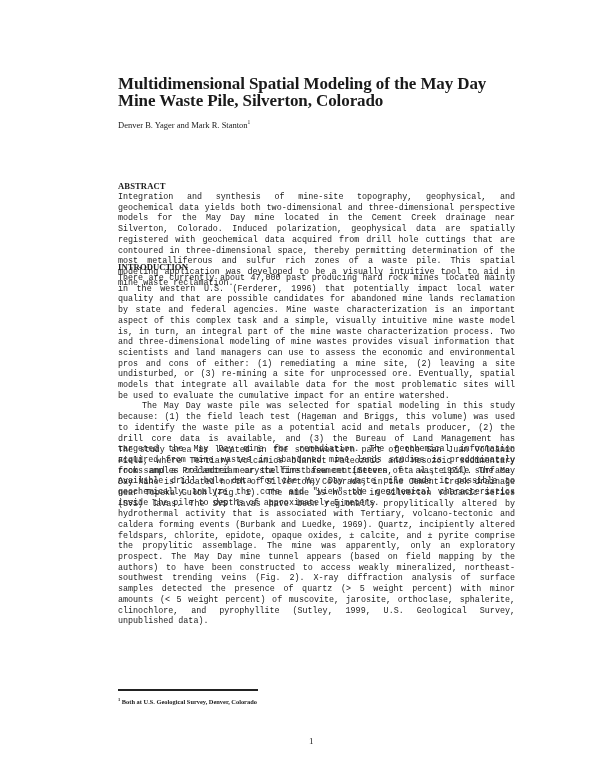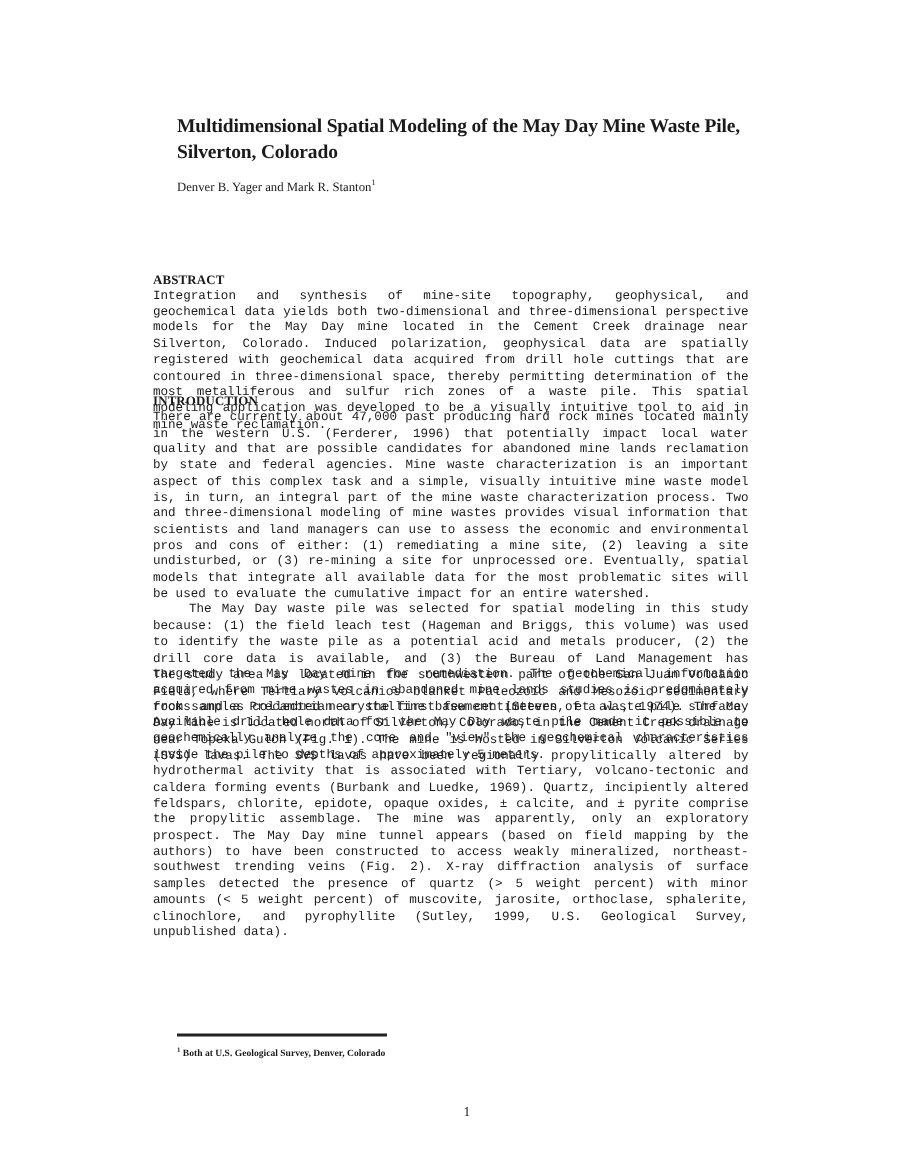--- a/index.html
+++ b/index.html
@@ -1,23 +1,23 @@
 <!DOCTYPE html>
 <html><head>
 <meta charset="utf-8">
 <style>
   html, body { margin:0; padding:0; background:#ffffff; }
   body { width:600px; height:776px; position:relative; overflow:hidden;
          font-family:"Liberation Serif", "DejaVu Serif", serif; color:#1a1a1a; }
   .page { position:absolute; left:0; top:0; width:600px; height:776px; }
   .title { position:absolute; left:118px; top:75px; width:380px;
-           font-size:13px; font-weight:bold; line-height:17px; margin:0; letter-spacing:-0.1px; }
+           font-size:17px; font-weight:bold; line-height:17px; margin:0; letter-spacing:-0.1px; }
   .authors { position:absolute; left:118px; top:119px; font-size:8.5px; }
   .authors sup { font-size:5.5px; }
-  .section { position:absolute; left:102px; width:397px; }
+  .section { position:absolute; left:118px; width:397px; }
   .heading { font-size:8.6px; font-weight:bold; margin:0; line-height:11px; letter-spacing:0.1px; }
   .para { font-size:8.4px; line-height:10.7px; text-align:justify; margin:0;font-family:Liberation Mono, monospace; }
   .para.indent { text-indent:24px; }
   #abstract { top:181px; }
   #intro { top:262px; }
   #geology { top:445px; }
   .fn-rule { position:absolute; left:118px; top:689px; width:140px; height:1.5px; background:#222; }
   .footnote { position:absolute; left:118px; top:697px; font-size:6.4px; font-weight:bold; }
   .footnote sup { font-size:4.5px; }
   .pagenum { position:absolute; left:309px; top:736px; font-size:9px; }

